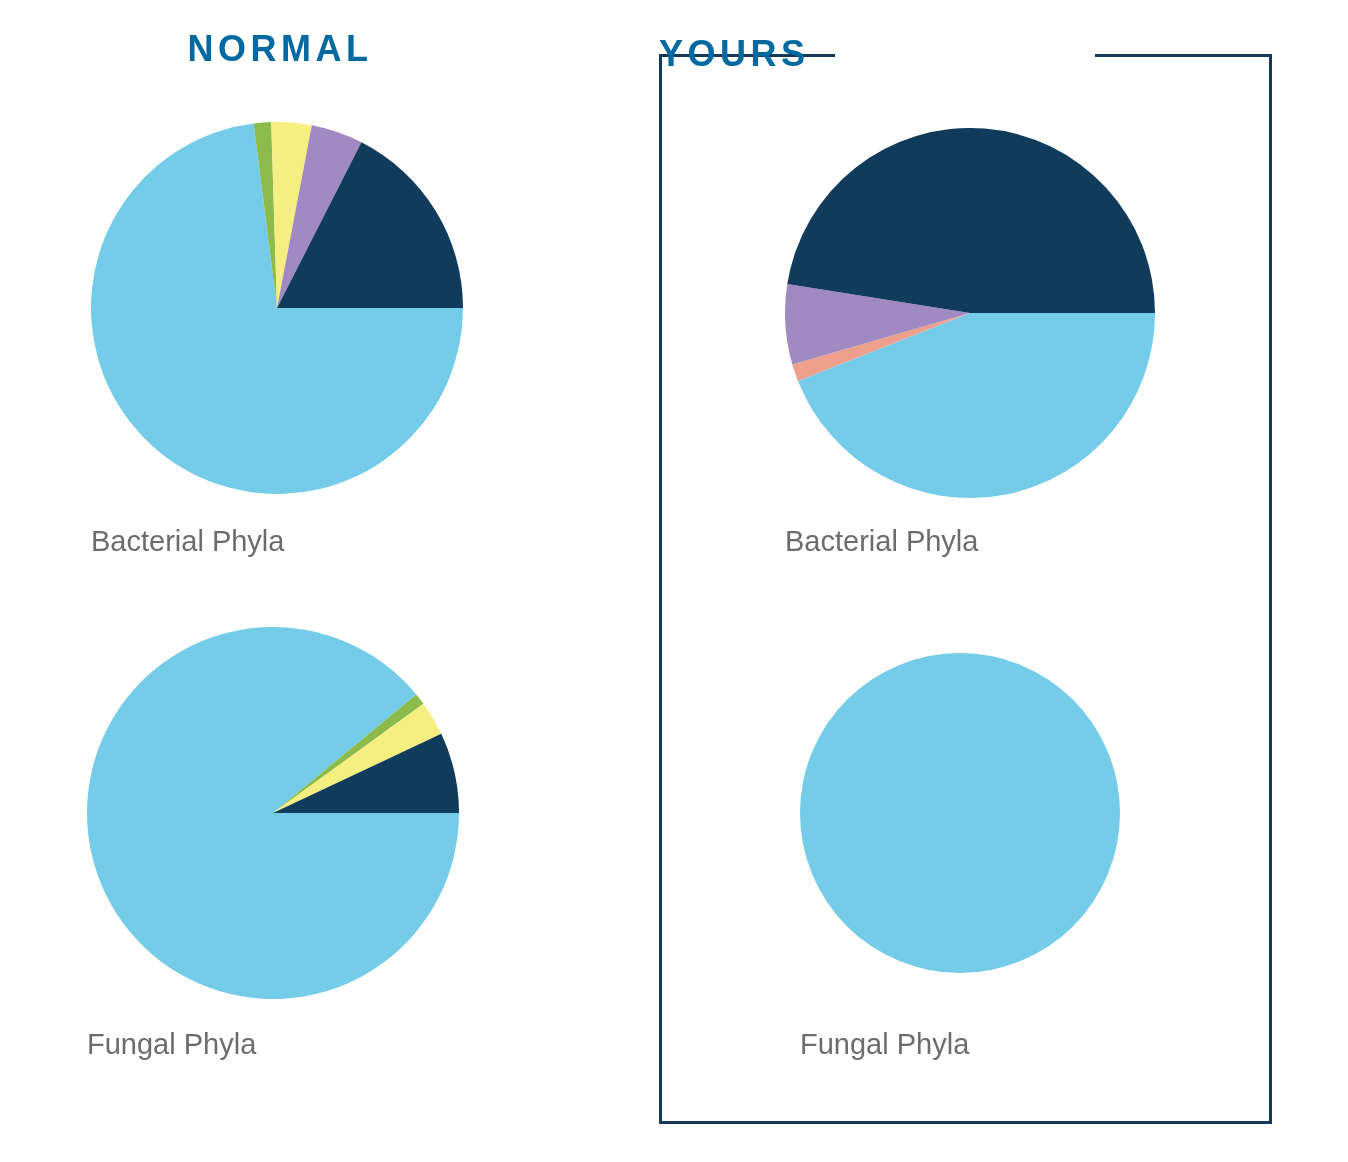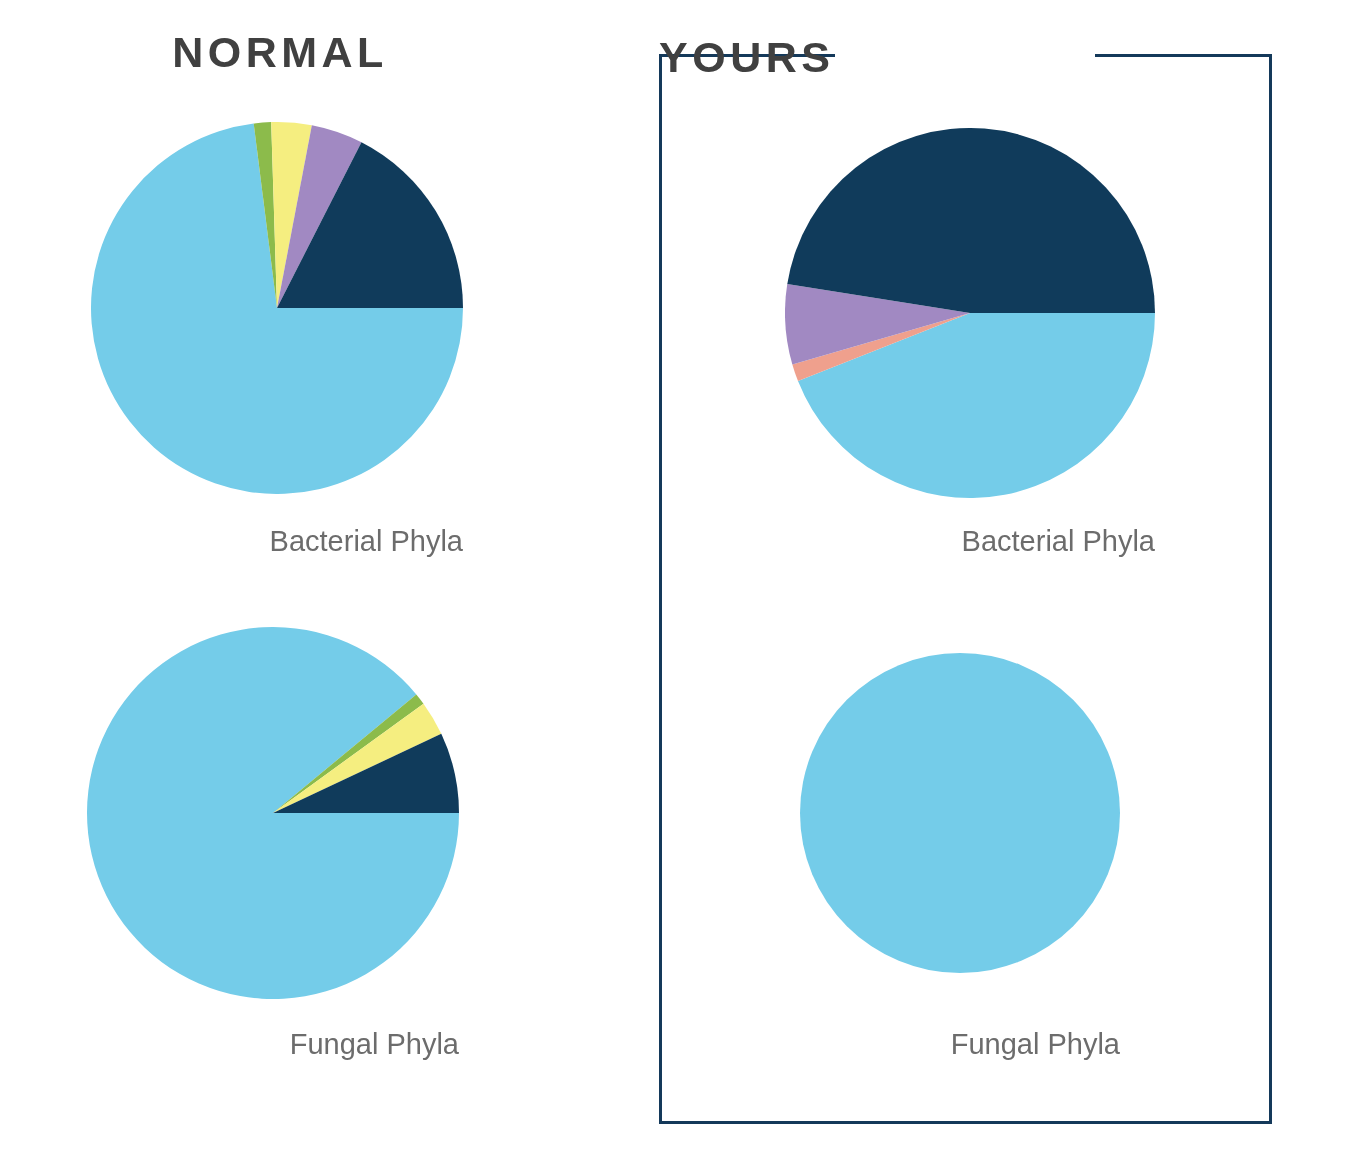--- a/index.html
+++ b/index.html
@@ -20,23 +20,23 @@
     left: 0; top: 0;
     width: 1348px;
     height: 1162px;
   }
 
   
   .col-title {
     position: absolute;
     font-family: "Liberation Sans", sans-serif;
     font-weight: 700;
-    font-size: 43px;
+    font-size: 36px;
     letter-spacing: 4.5px;
-    color: #404040;
+    color: #0369a1;
     white-space: nowrap;
   }
   #title-normal {
     left: 0; top: 28px;
     width: 560px;
     text-align: center;
   }
   #title-yours {
     left: 659px; top: 33px;
     width: 614px;
@@ -69,21 +69,21 @@
   }
   .pie-svg {
     display: block;
   }
   .pie-label {
     position: absolute;
     font-family: "Liberation Sans", sans-serif;
     font-size: 29px;
     font-weight: 400;
     color: #6C6C6C;
-    text-align: right;
+    text-align: left;
     white-space: nowrap;
   }
 
   
   #pie-normal-bacterial   { left: 91px;  top: 122px; width: 372px; height: 372px; }
   #pie-yours-bacterial    { left: 785px; top: 128px; width: 370px; height: 370px; }
   #pie-normal-fungal      { left: 87px;  top: 627px; width: 372px; height: 372px; }
   #pie-yours-fungal       { left: 800px; top: 653px; width: 320px; height: 320px; }
 
   #label-normal-bacterial { left: 91px;  top: 525px; width: 372px; }

